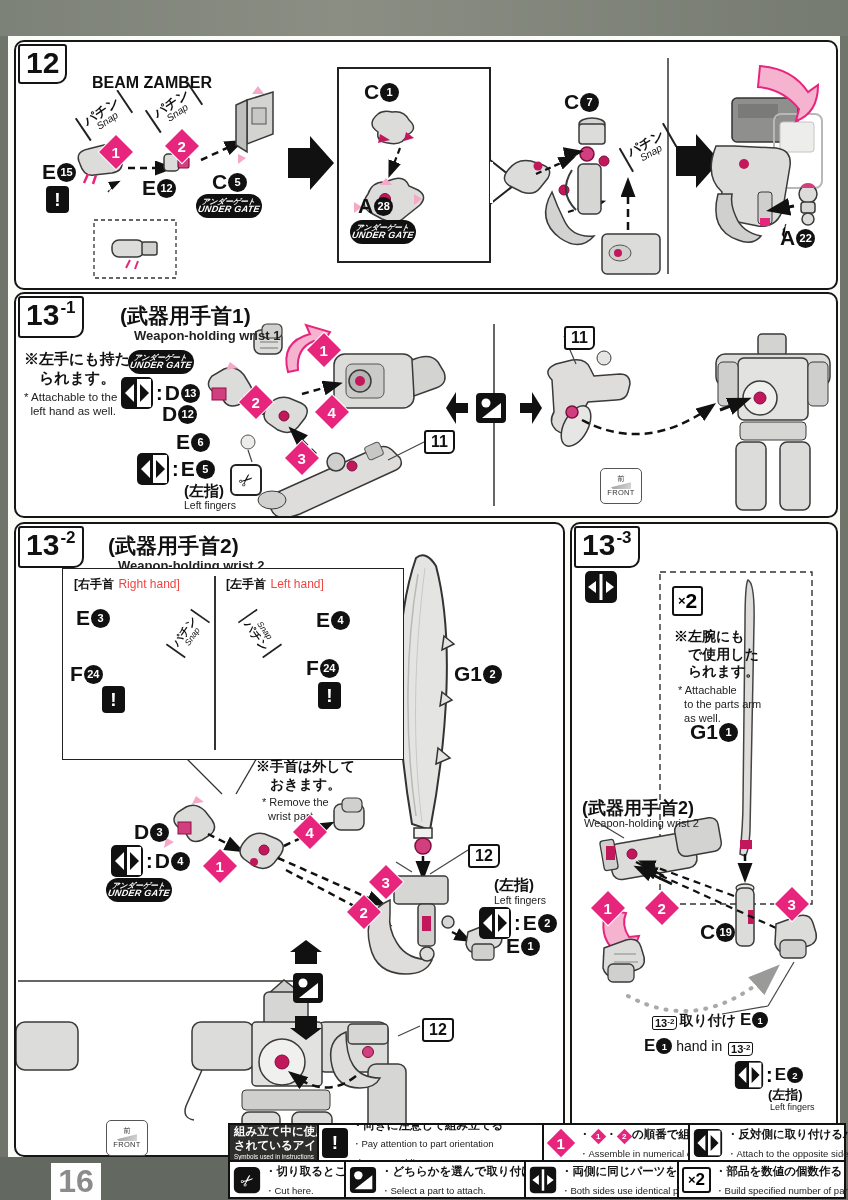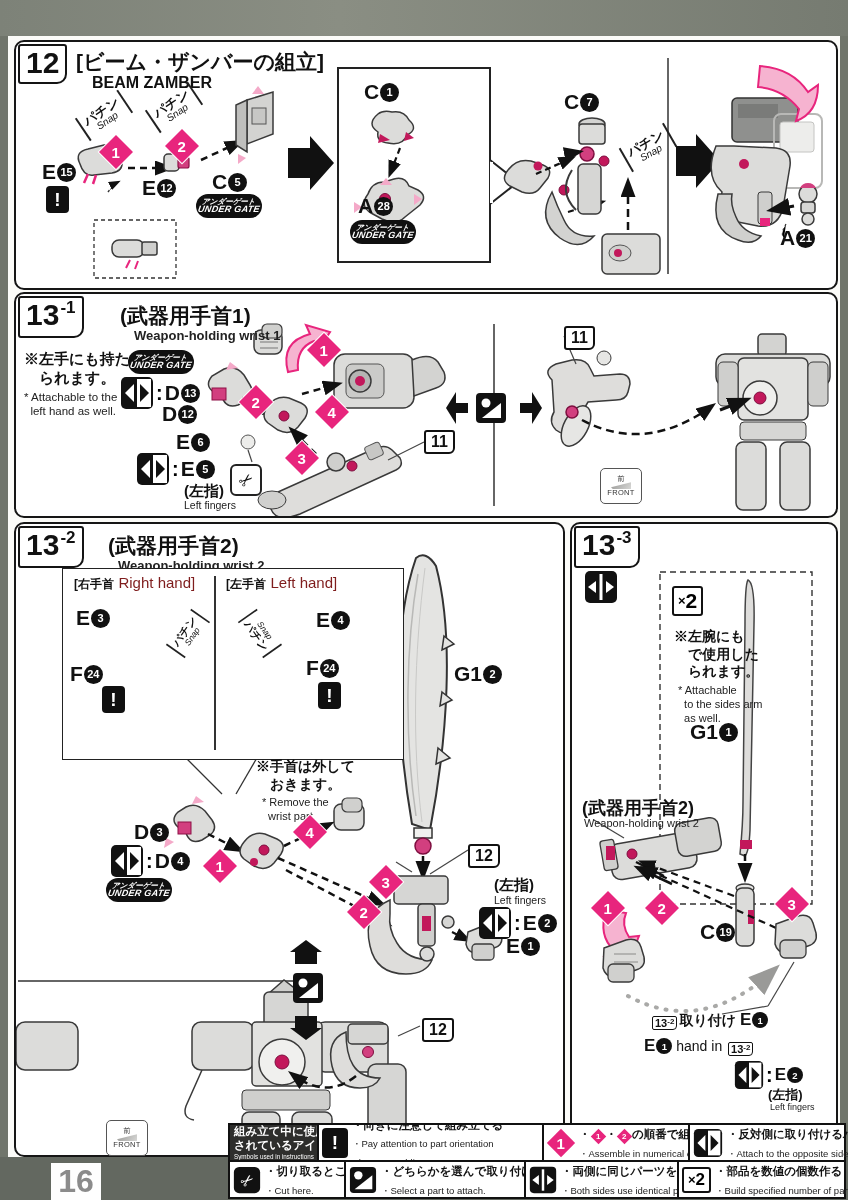--- a/index.html
+++ b/index.html
@@ -56,21 +56,21 @@
   .ic{display:block;}
   
   .front{position:absolute;width:40px;height:34px;border:1.5px solid #555;border-radius:5px;background:#fff;display:flex;flex-direction:column;align-items:center;justify-content:center;line-height:1;}
   .front .j{font-size:7px;color:#333;}
   .front .sw{width:20px;height:7px;background:linear-gradient(120deg,#9a9a98,#d6d6d4);clip-path:polygon(0 70%,100% 0,100% 100%,10% 100%);}
   .front .e{font-size:7.5px;color:#333;letter-spacing:.3px;}
   
   .handbox{position:absolute;border:1.5px solid #222;background:#fff;}
   .handlabel{position:absolute;white-space:nowrap;}
   .handlabel .j{font-weight:bold;font-size:12px;color:#111;}
-  .handlabel .e{font-size:15px;color:#7f1d1d;}
+  .handlabel .e{font-size:12px;color:#ef4444;}
   
   #legend{position:absolute;left:228px;top:1123px;width:618px;height:76px;background:#fff;border:2px solid #111;box-sizing:border-box;z-index:40;display:flex;flex-direction:column;}
   #legend .row{display:flex;flex:1;min-height:0;}
   #legend .row+.row{border-top:2px solid #111;}
   #legend .cell{display:flex;align-items:center;gap:4px;padding:1px 3px;box-sizing:border-box;overflow:hidden;}
   #legend .cell+.cell{border-left:2px solid #111;}
   #legend .txt{line-height:1.15;}
   #legend .jp{font-size:11.5px;font-weight:bold;color:#111;white-space:nowrap;}
   #legend .en{font-size:9.5px;color:#222;white-space:nowrap;}
   #legend .hdr{background:#2e2e2c;flex-direction:column;justify-content:center;gap:0;align-items:flex-start;padding:2px 4px;}
@@ -174,21 +174,20 @@
       <path d="M784,146 a9,9 0 0 1 16,0z" fill="#d23f7f"></path>
       <rect x="785" y="160" width="14" height="11" rx="3" fill="#d6d6d4" stroke="#3a3a3a" stroke-width="1.5"></rect>
       <circle cx="792" cy="177" r="6" fill="#dcdcda" stroke="#3a3a3a" stroke-width="1.5"></circle>
       <path d="M778,164 L756,168" stroke="#111" stroke-width="3" marker-end="url(#m12)"></path>
       <path d="M770,182 q-6,10 -2,14" stroke="#333" stroke-width="1.2" stroke-dasharray="2 3"></path>
     </svg>
 
     <div class="steptag" style="left:2px;top:2px;height:36px;">
       <span class="n">12</span>
     </div>
-    <div class="title-jp" style="left:60px;top:6px;">[ビーム・ザンバーの組立]</div>
     <div class="title-en" style="left:76px;top:32px;">BEAM ZAMBER</div>
 
     <div class="plabel" style="left:26px;top:118px;">
         <span>E</span>
         <span class="cn">15</span>
       </div>
     <div class="excl" style="left:30px;top:144px;">!</div>
     <div class="dia" style="left:88px;top:98px;">
         <span>1</span>
       </div>
@@ -230,21 +229,21 @@
     <div class="plabel" style="left:548px;top:48px;">
         <span>C</span>
         <span class="cn">7</span>
       </div>
     <div class="snap" style="left:606px;top:92px;transform:rotate(-30deg);">
         <span class="j">パチン</span>
         <span class="e">Snap</span>
       </div>
     <div class="plabel" style="left:764px;top:184px;">
         <span>A</span>
-        <span class="cn">21</span>
+        <span class="cn">22</span>
       </div>
   </section>
 
   <section class="panel" style="left:14px;top:292px;width:824px;height:226px;">
     <svg class="art" width="820" height="222" viewBox="0 0 820 222">
       <defs>
           <marker id="m131" markerWidth="9" markerHeight="9" refX="6" refY="3" orient="auto">
             <path d="M0,0L8,3L0,6z" fill="#111"></path>
           </marker>
       <marker id="g131" markerWidth="9" markerHeight="9" refX="6" refY="3" orient="auto">
@@ -660,21 +659,21 @@
         <rect x="1" y="1" width="32" height="32" rx="5" fill="#111"></rect>
         <rect x="15.5" y="4" width="3" height="26" fill="#fff"></rect>
         <path d="M12,11 L4,17 L12,23z" fill="#fff"></path>
         <path d="M22,11 L30,17 L22,23z" fill="#fff"></path>
       </svg>
     <div class="x2tag" style="left:100px;top:62px;">
       <span class="x">×</span>
         <span class="n2">2</span>
     </div>
     <div class="note-jp" style="left:102px;top:104px;font-size:14px;"><span>※左腕にも</span><br><span>　で使用した</span><br><span>　られます。</span></div>
-    <div class="note-en" style="left:106px;top:160px;font-size:11px;"><span>* Attachable</span><br><span>  to the sides arm</span><br><span>  as well.</span></div>
+    <div class="note-en" style="left:106px;top:160px;font-size:11px;"><span>* Attachable</span><br><span>  to the parts arm</span><br><span>  as well.</span></div>
     <div class="plabel" style="left:118px;top:196px;">
         <span>G1</span>
         <span class="cn">1</span>
       </div>
     <div class="fingers-jp" style="left:10px;top:272px;font-size:18px;">(武器用手首2)</div>
     <div class="fingers-en" style="left:12px;top:293px;font-size:11px;">Weapon-holding wrist 2</div>
     <div class="dia" style="left:24px;top:372px;">
         <span>1</span>
       </div>
     <div class="dia" style="left:78px;top:372px;">

